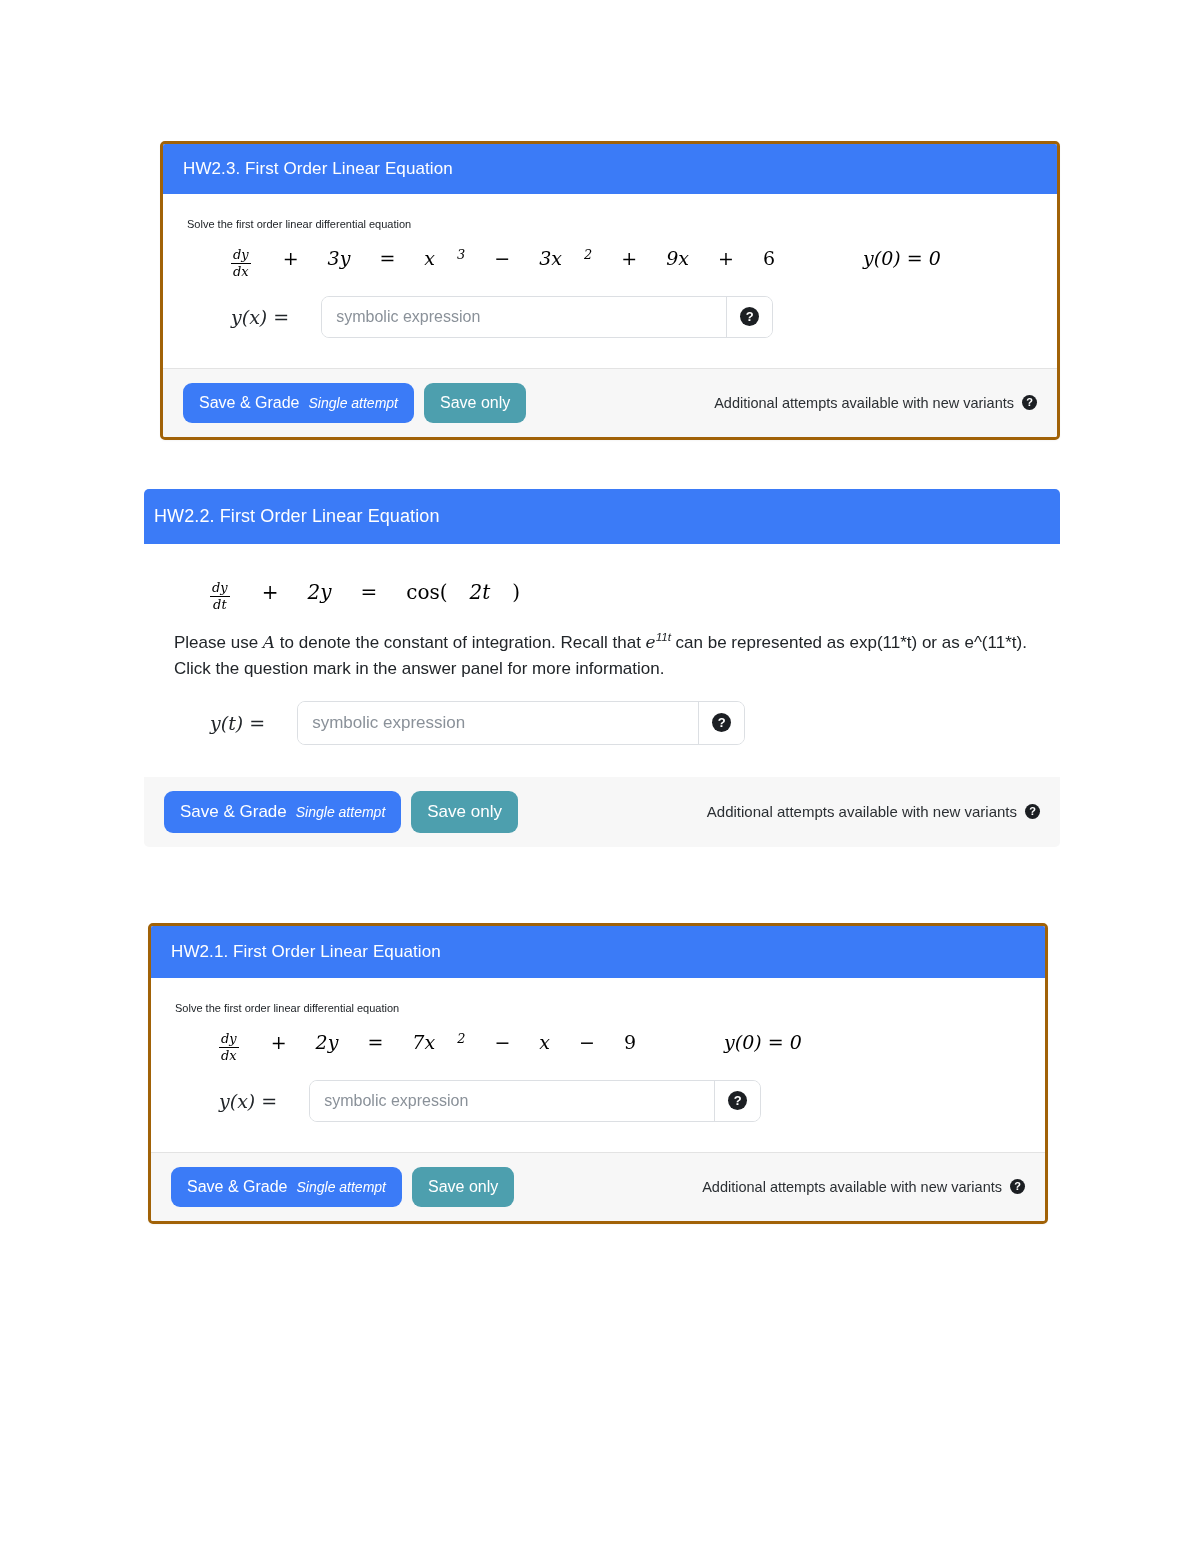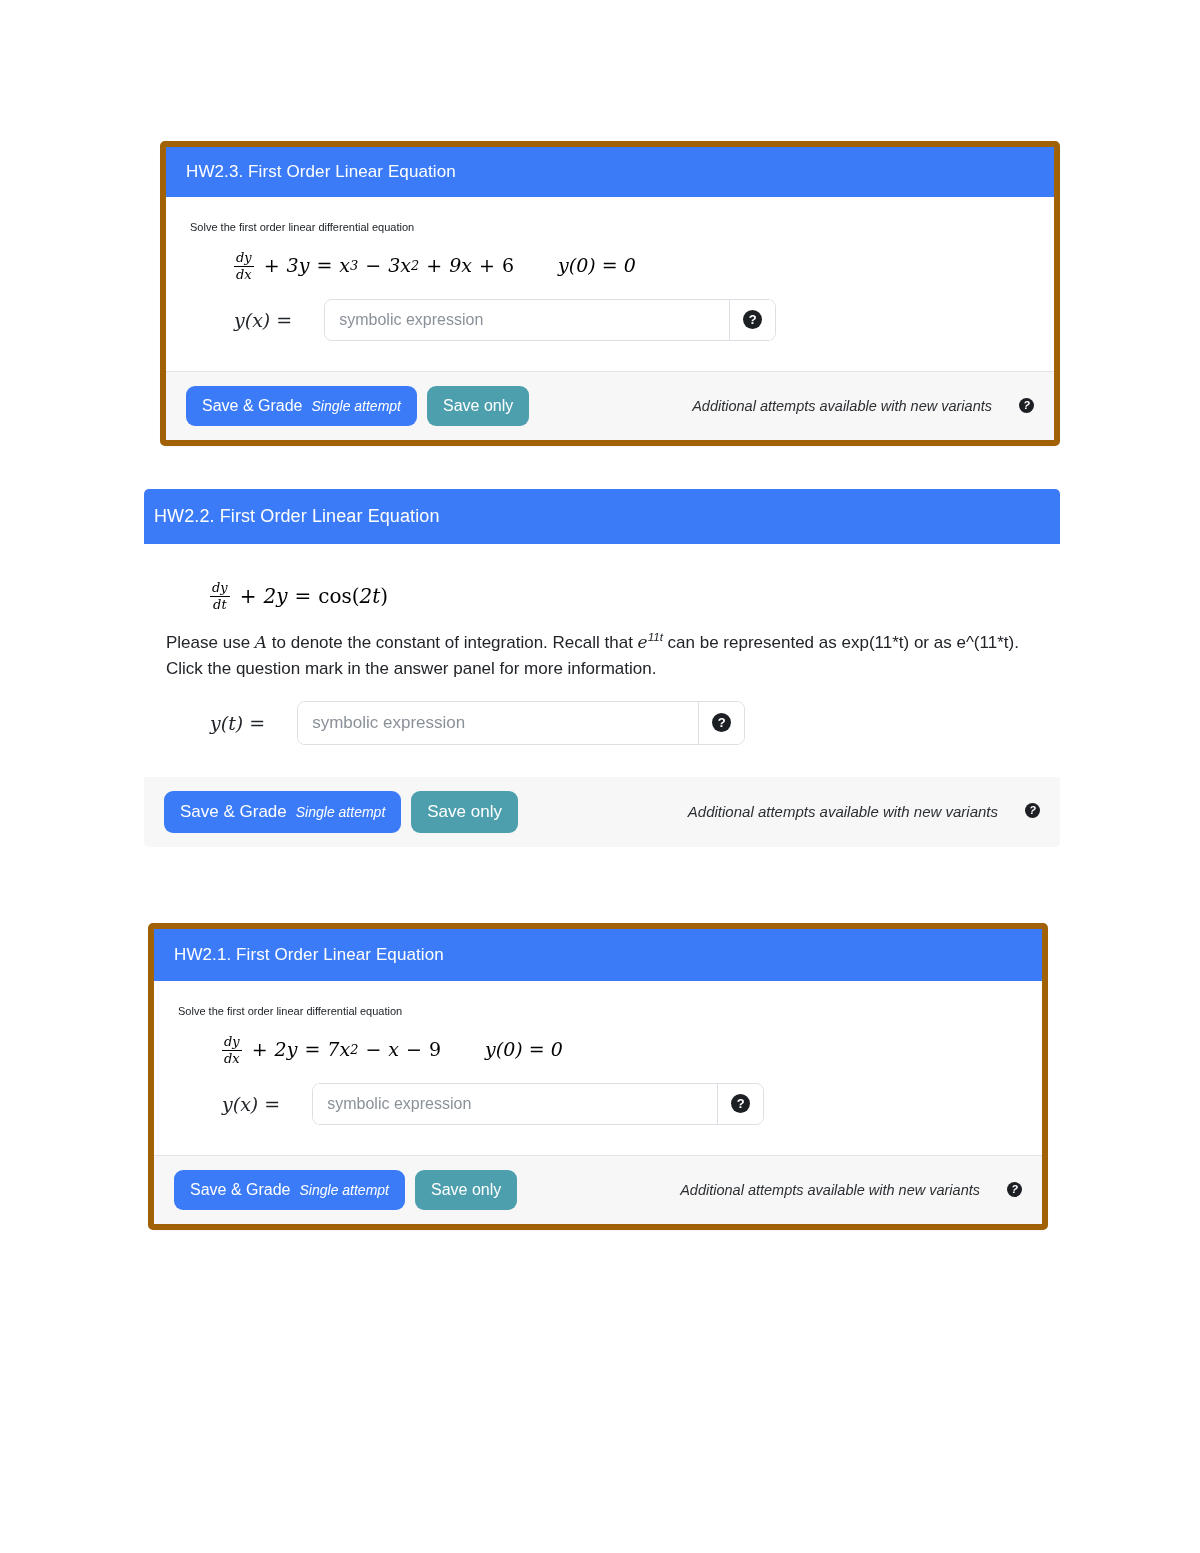--- a/index.html
+++ b/index.html
@@ -20,21 +20,21 @@
   .page {
     width: 1200px;
     min-height: 1553px;
     padding: 0;
     position: relative;
   }
 
   
   .card {
     background: #ffffff;
-    border: 6px solid #a16207;
+    border: 3px solid #a16207;
     border-radius: 5px;
     overflow: hidden;
     box-shadow: 0 1px 2px rgba(0,0,0,0.04);
   }
   .card-header {
     background: #3b7bf7;
     color: #ffffff;
     font-size: 17px;
     letter-spacing: .1px;
     padding: 15px 20px;
@@ -64,22 +64,23 @@
     margin: 18px 0 10px 0;
   }
 
   
   .math {
     font-family: "DejaVu Serif", serif;
     font-size: 19px;
     color: #000;
     margin: 10px 0 16px 44px;
     display: flex;
-    align-items: center;
+    align-items: flex-start;
     white-space: nowrap;
+    gap: 22px;
   }
   .math-inline {
     font-family: "DejaVu Serif", serif;
     font-style: italic;
     font-size: 17px;
   }
   .frac {
     display: inline-flex;
     flex-direction: column;
     vertical-align: middle;
@@ -174,41 +175,39 @@
   .btn .sub {
     font-size: 14px;
     font-style: italic;
     margin-left: 9px;
   }
   .btn + .btn { margin-left: 10px; }
 
   .footer-note {
     margin-left: auto;
     font-size: 14.5px;
-    font-style: italic;
     color: #2b2f33;
     display: flex;
-    align-items: flex-start;
+    align-items: center;
     white-space: nowrap;
-    gap: 19px;
   }
   .footer-note .qmark {
     width: 15px; height: 15px; line-height: 15px; font-size: 11px;
     margin-left: 8px;
   }
 
   
   #card-hw23 { position: absolute; left: 160px; top: 141px; width: 900px; }
   #card-hw22 { position: absolute; left: 144px; top: 489px; width: 916px; }
   #card-hw21 { position: absolute; left: 148px; top: 923px; width: 900px; }
 
   #card-hw22 .card-header { font-size: 18px; padding: 17px 10px; }
   #card-hw22 .card-body   { padding: 26px 22px 28px 22px; }
   #card-hw22 .prompt      { font-size: 17px; }
-  #card-hw22 .para        { font-size: 17px; }
+  #card-hw22 .para        { font-size: 17px; margin-left: 8px; }
   #card-hw22 .math        { margin-left: 44px; font-size: 20px; }
   #card-hw22 .answer-row  { margin-left: 44px; }
   #card-hw22 .sym-input   { width: 400px; font-size: 17px; }
   #card-hw22 .btn         { font-size: 17px; }
   #card-hw22 .footer-note { font-size: 15px; }
   #card-hw22 { border: none; box-shadow: none; }
   #card-hw22 .card-footer { border-top: none; }
 
   #card-hw21 .card-header { font-size: 17px; padding: 16px 20px; }
 </style>

